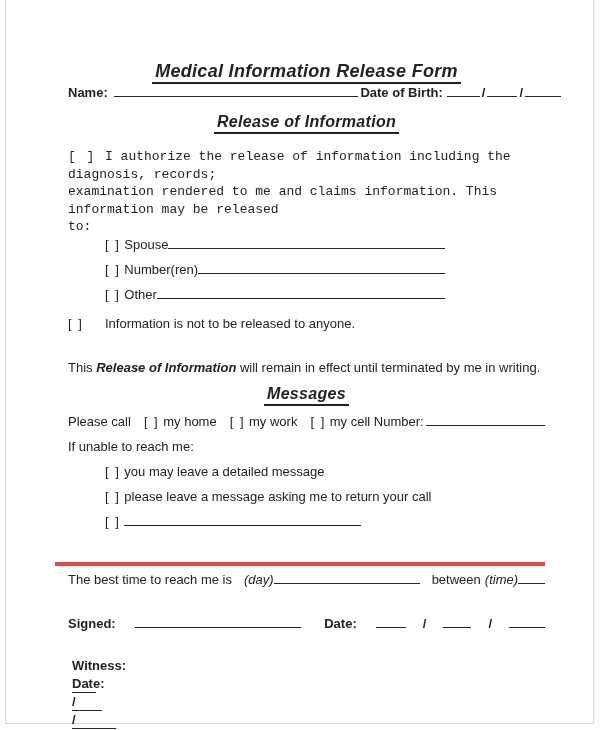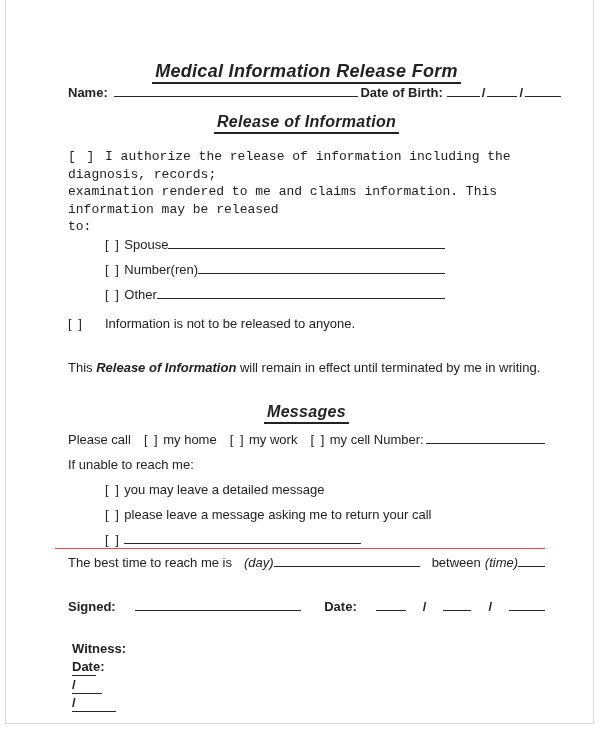--- a/index.html
+++ b/index.html
@@ -14,21 +14,21 @@
     border:1px solid #d9d9d9;background:#fff;box-sizing:border-box;}
   .content{position:absolute;top:0;left:0;right:0;bottom:0;
     padding:0 48px 0 62px;box-sizing:border-box;}
 
   .center{text-align:center;}
   .heading{display:inline-block;font-weight:bold;font-style:italic;
     border-bottom:2px solid #222;padding:0 3px 1px;letter-spacing:.3px;}
   .h-title{font-size:18px;line-height:20px;margin-top:62px;}
   .h-section{font-size:16px;line-height:19px;}
   .h-release{margin-top:11px;}
-  .h-messages{margin-top:26px;}
+  .h-messages{margin-top:8px;}
 
   .b{font-weight:bold;}
   .bi{font-weight:bold;font-style:italic;}
   .it{font-style:italic;}
 
   .row{display:flex;align-items:baseline;}
   .blank{display:inline-block;border-bottom:1.5px solid #262626;height:1px;}
   .cb{letter-spacing:1.5px;white-space:nowrap;}
 
   
@@ -61,21 +61,21 @@
   .gap13{margin-left:13px;}
   .cbgap{margin-right:4px;}
   .cell-blank{flex:1;margin-left:2px;}
 
   .opt-row{height:25px;margin-left:37px;}
   .opt-row .cb{margin-right:4px;}
 
   .cbblank-row{height:17px;margin-left:37px;}
   .msg-blank{width:237px;margin-left:4px;}
 
-  .best-row{border-top:1px solid #ef4444;margin-left:-13px;padding:5px 0 0 13px;}
+  .best-row{border-top:4px solid #ef4444;margin-left:-13px;padding:5px 0 0 13px;margin-top:32px;}
   .day-label{margin-left:12px;}
   .day-blank{width:146px;}
   .between-label{margin-left:12px;}
   .time-label{margin-left:4px;}
   .time-blank{flex:1;}
 
   .sig-row{height:17px;}
   .signed-row{margin-top:27px;gap:15px;}
   .witness-row{margin-top:25px;flex-direction:column;}
   .sig-blank{flex:1;margin:0 8px 0 4px;}

